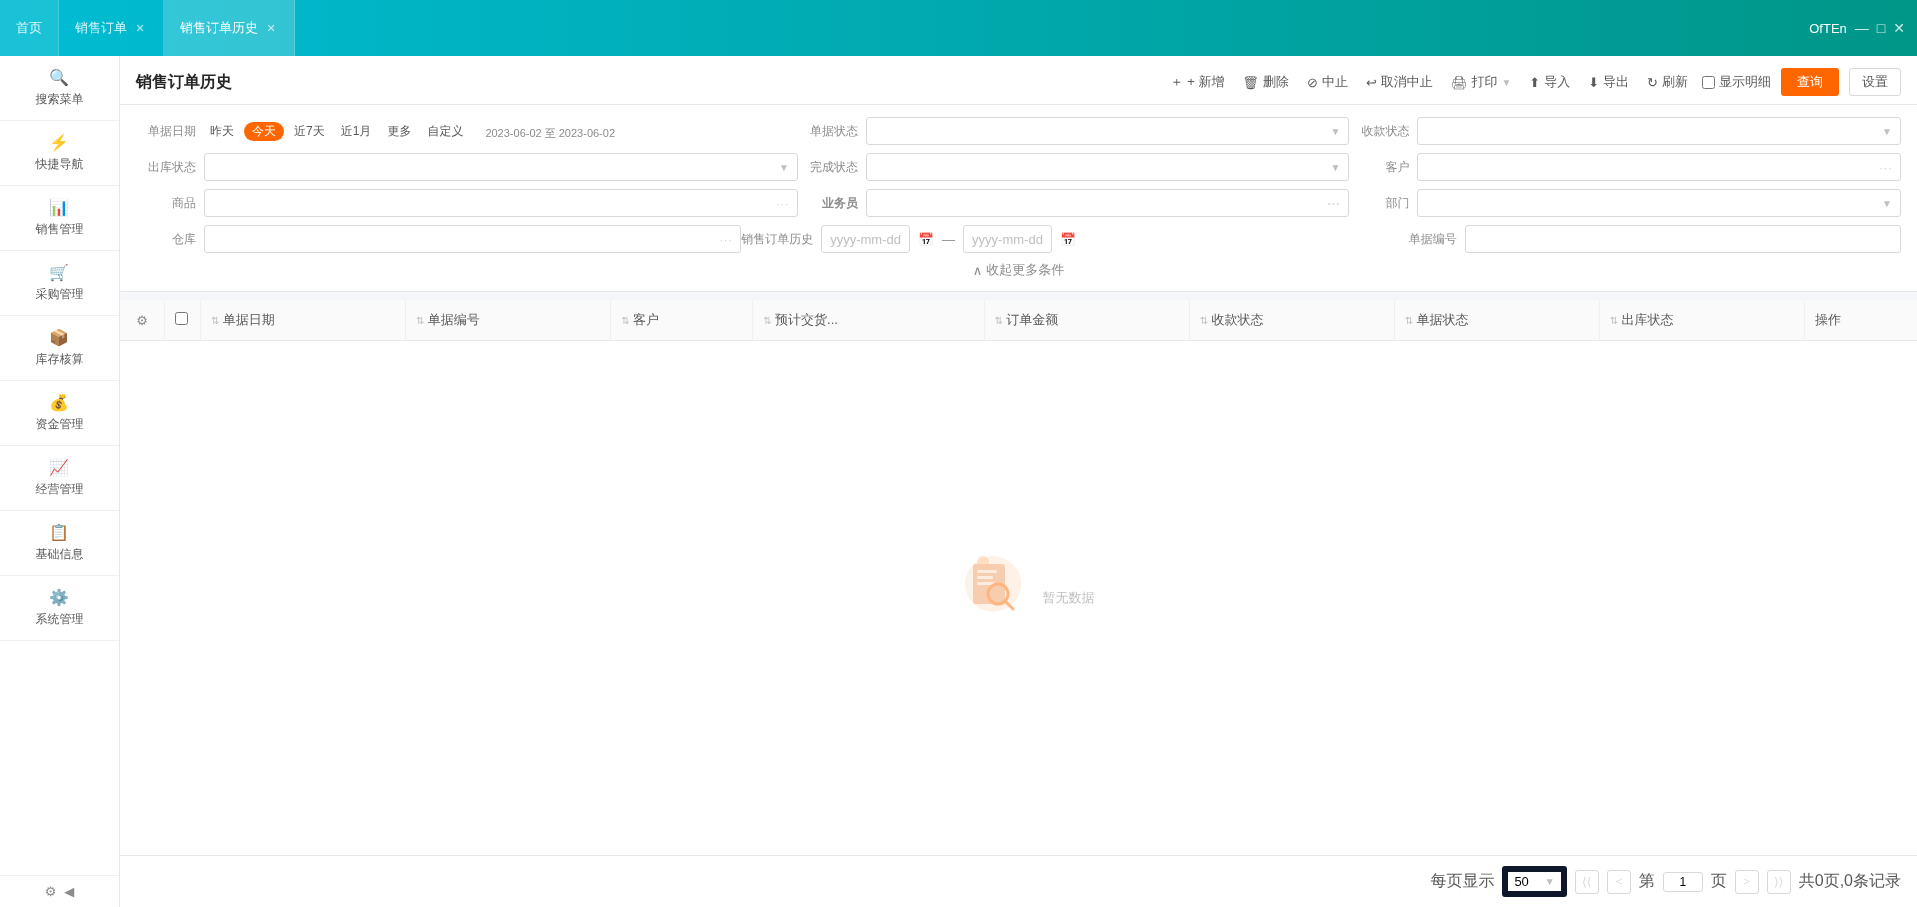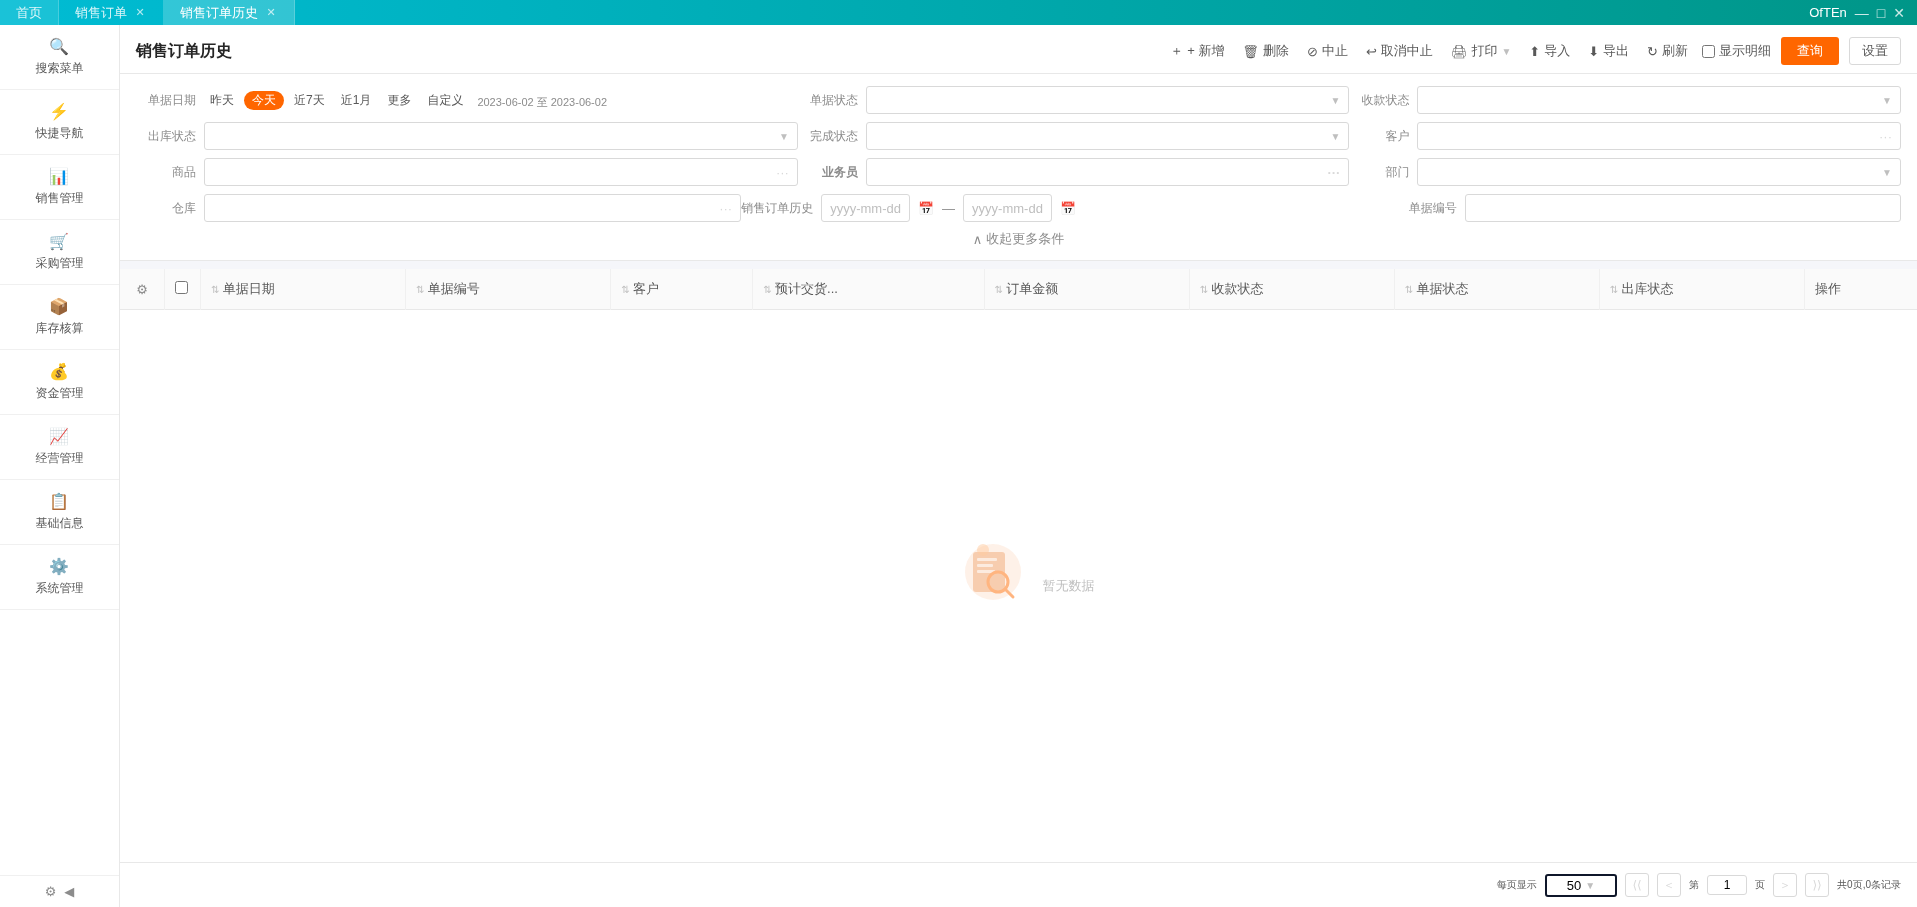--- a/index.html
+++ b/index.html
@@ -1,20 +1,20 @@
 <!DOCTYPE html>
 <html><head>
   <meta charset="utf-8">
   <style>
     * { box-sizing: border-box; margin: 0; padding: 0; font-family: "Microsoft YaHei", "PingFang SC", Arial, sans-serif; font-size: 13px; }
     body { background: #f0f2f5; display: flex; flex-direction: column; height: 907px; overflow: hidden; }
 
     
     .top-bar {
-      height: 25px;
+      height: 56px;
       background: linear-gradient(90deg, #00bcd4, #009688);
       display: flex;
       align-items: center;
       padding: 0 0 0 0;
       flex-shrink: 0;
     }
     .top-bar-tabs {
       display: flex;
       align-items: stretch;
       height: 100%;
@@ -175,21 +175,21 @@
       color: #8c8c8c;
       font-size: 12px;
       white-space: nowrap;
       min-width: 60px;
       text-align: right;
     }
     .field-value {
       flex: 1;
       display: flex;
       align-items: center;
-      gap: 8px;
+      gap: 16px;
       text-align: right;
     }
     .date-quick-btns {
       display: flex;
       align-items: center;
       gap: 4px;
     }
     .date-quick-btn {
       padding: 1px 6px;
       border-radius: 2px;
@@ -321,29 +321,29 @@
     .pagination {
       display: flex;
       align-items: center;
       justify-content: flex-end;
       padding: 10px 16px;
       background: #fff;
       border-top: 1px solid #e8e8e8;
       gap: 8px;
       flex-shrink: 0;
     }
-    .pagination-text { color: #595959; font-size: 10px; }
+    .pagination-text { color: #595959; font-size: 16px; }
     .pagination-select {
-      border: 2px solid #0f172a;
-      border-radius: 3px;
-      padding: 2px 20px;
-      font-size: 12px;
-      display: flex;
-      align-items: center;
-      gap: 4px;
+      border: 6px solid #0f172a;
+      border-radius: 3px;
+      padding: 2px 6px;
+      font-size: 12px;
+      display: flex;
+      align-items: center;
+      gap: 16px;
       cursor: pointer;
     }
     .page-btn {
       width: 24px; height: 24px;
       display: flex; align-items: center; justify-content: center;
       cursor: pointer;
       color: #595959;
       border: 1px solid #d9d9d9;
       border-radius: 3px;
       font-size: 12px;

